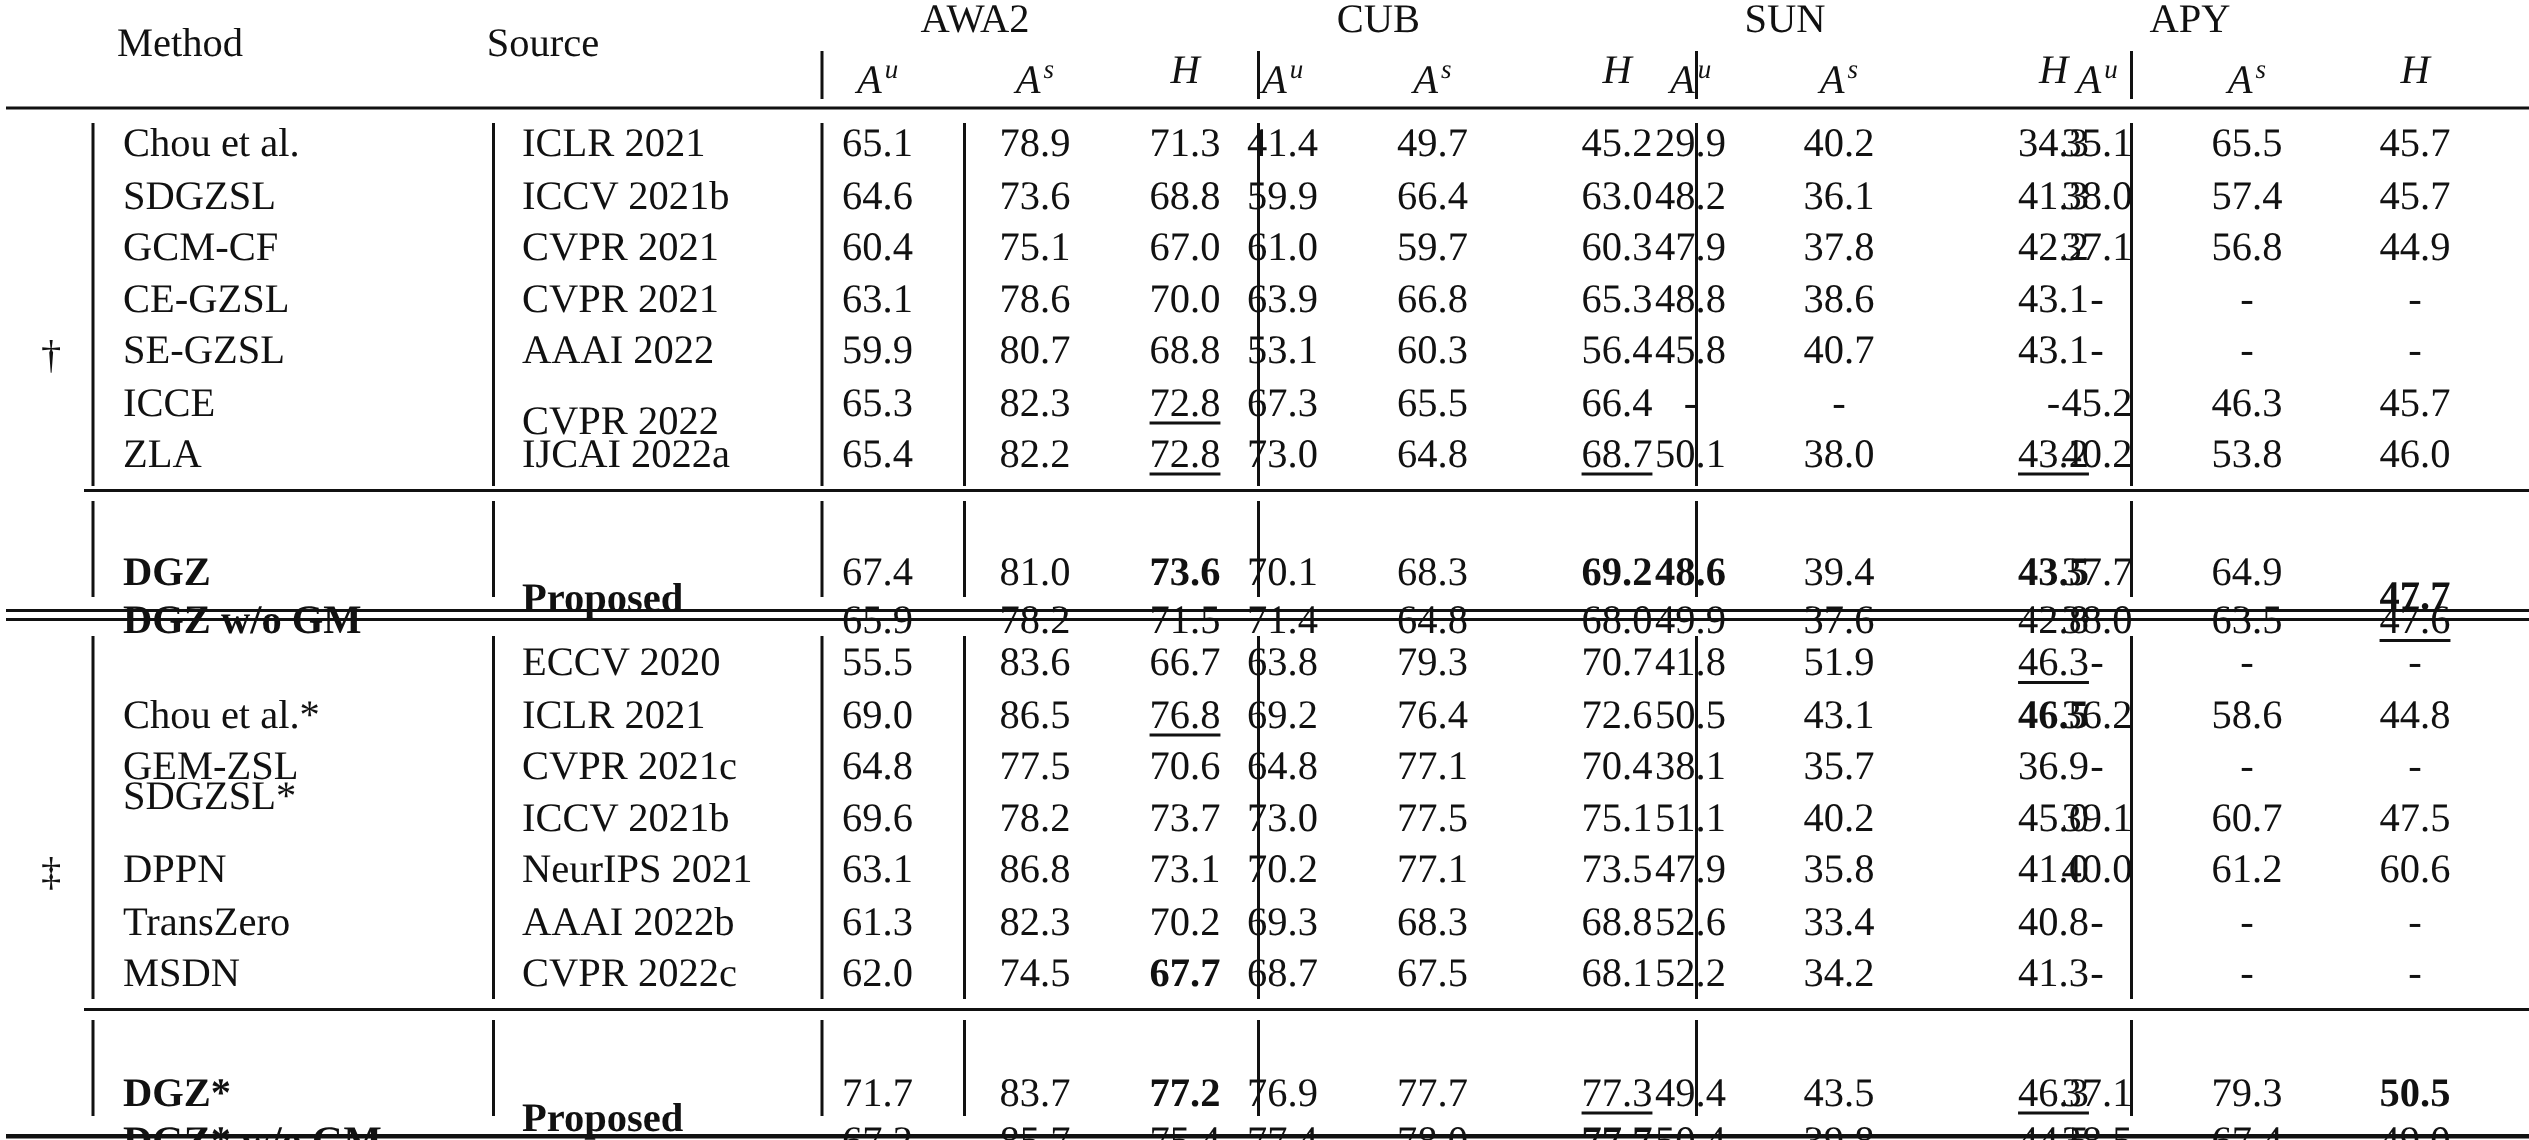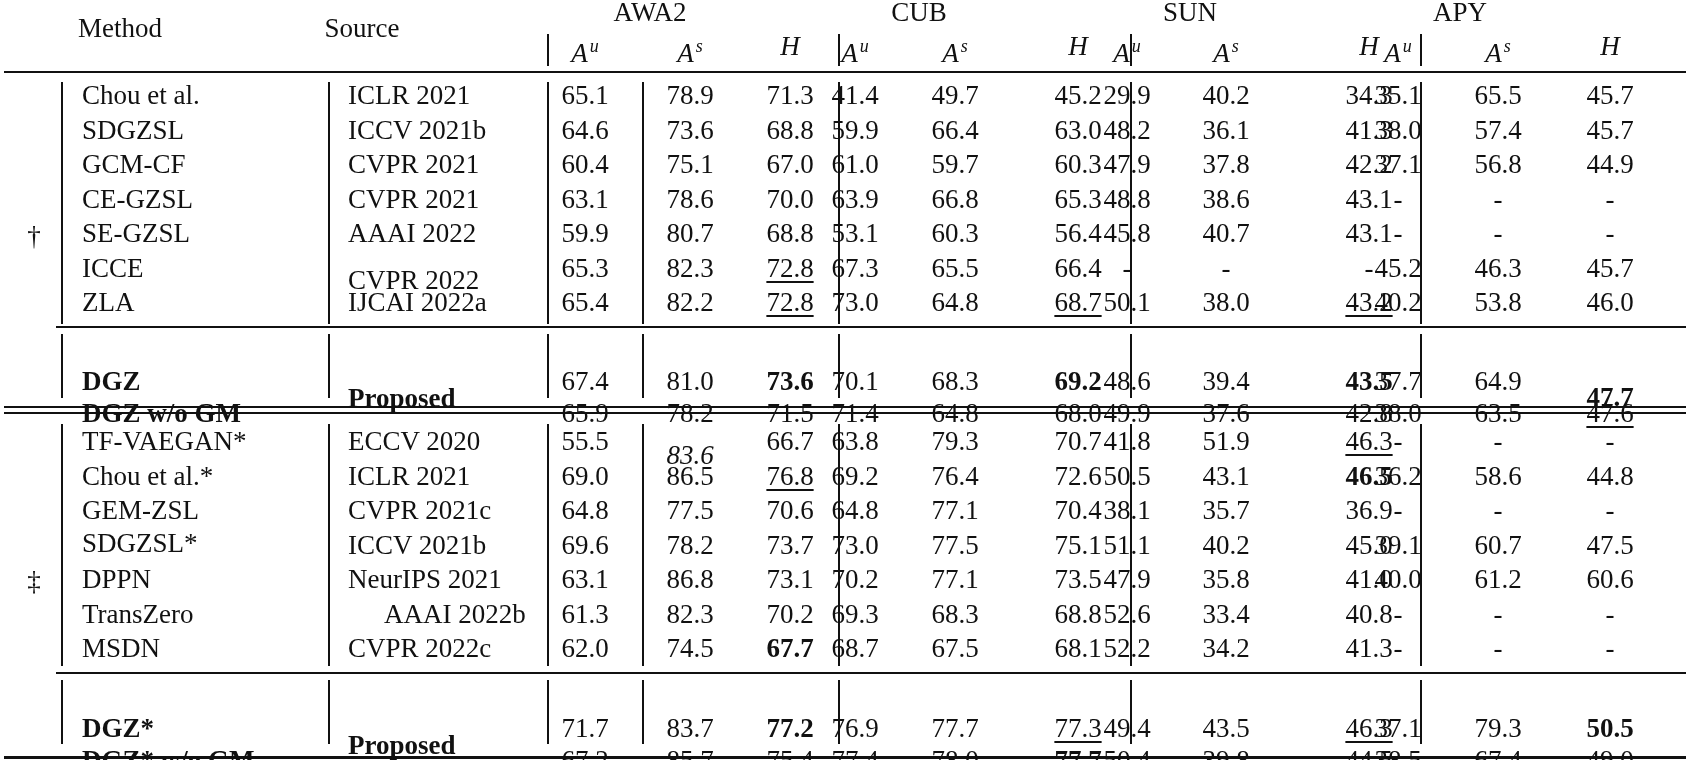--- a/index.html
+++ b/index.html
@@ -158,44 +158,43 @@
     <span class="t " style="left:1498px; top:286px;">53.8</span>
     <span class="t " style="left:1610px; top:286px;">46.0</span>
     <span class="t left bold" style="left:348px; top:382px;">Proposed</span>
     <span class="t left bold" style="left:82px; top:365px;">DGZ</span>
     <span class="t " style="left:585px; top:365px;">67.4</span>
     <span class="t " style="left:690px; top:365px;">81.0</span>
     <span class="t  bold" style="left:790px; top:365px;">73.6</span>
     <span class="t " style="left:855px; top:365px;">70.1</span>
     <span class="t " style="left:955px; top:365px;">68.3</span>
     <span class="t  bold" style="left:1078px; top:365px;">69.2</span>
-    <span class="t " style="left:1127px; top:365px;">48.6</span>
+    <span class="t " style="left:1127px; top:365px;font-weight:bold;">48.6</span>
     <span class="t " style="left:1226px; top:365px;">39.4</span>
     <span class="t  bold" style="left:1369px; top:365px;">43.5</span>
     <span class="t " style="left:1398px; top:365px;">37.7</span>
     <span class="t " style="left:1498px; top:365px;">64.9</span>
     <span class="t  bold" style="left:1610px; top:365px;margin-top:16px;">47.7</span>
     <span class="t left bold" style="left:82px; top:397px;">DGZ w/o GM</span>
     <span class="t " style="left:585px; top:397px;">65.9</span>
     <span class="t " style="left:690px; top:397px;">78.2</span>
     <span class="t " style="left:790px; top:397px;">71.5</span>
     <span class="t " style="left:855px; top:397px;">71.4</span>
     <span class="t " style="left:955px; top:397px;">64.8</span>
     <span class="t " style="left:1078px; top:397px;">68.0</span>
     <span class="t " style="left:1127px; top:397px;">49.9</span>
     <span class="t " style="left:1226px; top:397px;">37.6</span>
     <span class="t " style="left:1369px; top:397px;">42.8</span>
     <span class="t " style="left:1398px; top:397px;">38.0</span>
     <span class="t " style="left:1498px; top:397px;">63.5</span>
     <span class="t  ul" style="left:1610px; top:397px;">47.6</span>
     <span class="t " style="left:34px; top:565px;">‡</span>
-    <span class="t left" style="left:82px; top:425px;">TF-VAEGAN*</span>
     <span class="t left" style="left:348px; top:425px;">ECCV 2020</span>
     <span class="t " style="left:585px; top:425px;">55.5</span>
-    <span class="t " style="left:690px; top:439px;font-style:italic;">83.6</span>
+    <span class="t " style="left:690px; top:425px;">83.6</span>
     <span class="t " style="left:790px; top:425px;">66.7</span>
     <span class="t " style="left:855px; top:425px;">63.8</span>
     <span class="t " style="left:955px; top:425px;">79.3</span>
     <span class="t " style="left:1078px; top:425px;">70.7</span>
     <span class="t " style="left:1127px; top:425px;">41.8</span>
     <span class="t " style="left:1226px; top:425px;">51.9</span>
     <span class="t  ul" style="left:1369px; top:425px;">46.3</span>
     <span class="t " style="left:1398px; top:425px;">-</span>
     <span class="t " style="left:1498px; top:425px;">-</span>
     <span class="t " style="left:1610px; top:425px;">-</span>
@@ -220,21 +219,21 @@
     <span class="t " style="left:790px; top:494px;">70.6</span>
     <span class="t " style="left:855px; top:494px;">64.8</span>
     <span class="t " style="left:955px; top:494px;">77.1</span>
     <span class="t " style="left:1078px; top:494px;">70.4</span>
     <span class="t " style="left:1127px; top:494px;">38.1</span>
     <span class="t " style="left:1226px; top:494px;">35.7</span>
     <span class="t " style="left:1369px; top:494px;">36.9</span>
     <span class="t " style="left:1398px; top:494px;">-</span>
     <span class="t " style="left:1498px; top:494px;">-</span>
     <span class="t " style="left:1610px; top:494px;">-</span>
-    <span class="t left" style="left:82px; top:527px;text-align:right;">SDGZSL*</span>
+    <span class="t left" style="left:82px; top:514px;text-align:right;">SDGZSL*</span>
     <span class="t left" style="left:348px; top:528.5px;">ICCV 2021b</span>
     <span class="t " style="left:585px; top:528.5px;">69.6</span>
     <span class="t " style="left:690px; top:528.5px;">78.2</span>
     <span class="t " style="left:790px; top:528.5px;">73.7</span>
     <span class="t " style="left:855px; top:528.5px;">73.0</span>
     <span class="t " style="left:955px; top:528.5px;">77.5</span>
     <span class="t " style="left:1078px; top:528.5px;">75.1</span>
     <span class="t " style="left:1127px; top:528.5px;">51.1</span>
     <span class="t " style="left:1226px; top:528.5px;">40.2</span>
     <span class="t " style="left:1369px; top:528.5px;">45.0</span>
@@ -249,21 +248,21 @@
     <span class="t " style="left:855px; top:563px;">70.2</span>
     <span class="t " style="left:955px; top:563px;">77.1</span>
     <span class="t " style="left:1078px; top:563px;">73.5</span>
     <span class="t " style="left:1127px; top:563px;">47.9</span>
     <span class="t " style="left:1226px; top:563px;">35.8</span>
     <span class="t " style="left:1369px; top:563px;">41.0</span>
     <span class="t " style="left:1398px; top:563px;">40.0</span>
     <span class="t " style="left:1498px; top:563px;">61.2</span>
     <span class="t " style="left:1610px; top:563px;">60.6</span>
     <span class="t left" style="left:82px; top:597.5px;">TransZero</span>
-    <span class="t left" style="left:348px; top:597.5px;margin-left:36px;">AAAI 2022b</span>
+    <span class="t left" style="left:348px; top:597.5px;">AAAI 2022b</span>
     <span class="t " style="left:585px; top:597.5px;">61.3</span>
     <span class="t " style="left:690px; top:597.5px;">82.3</span>
     <span class="t " style="left:790px; top:597.5px;">70.2</span>
     <span class="t " style="left:855px; top:597.5px;">69.3</span>
     <span class="t " style="left:955px; top:597.5px;">68.3</span>
     <span class="t " style="left:1078px; top:597.5px;">68.8</span>
     <span class="t " style="left:1127px; top:597.5px;">52.6</span>
     <span class="t " style="left:1226px; top:597.5px;">33.4</span>
     <span class="t " style="left:1369px; top:597.5px;">40.8</span>
     <span class="t " style="left:1398px; top:597.5px;">-</span>

